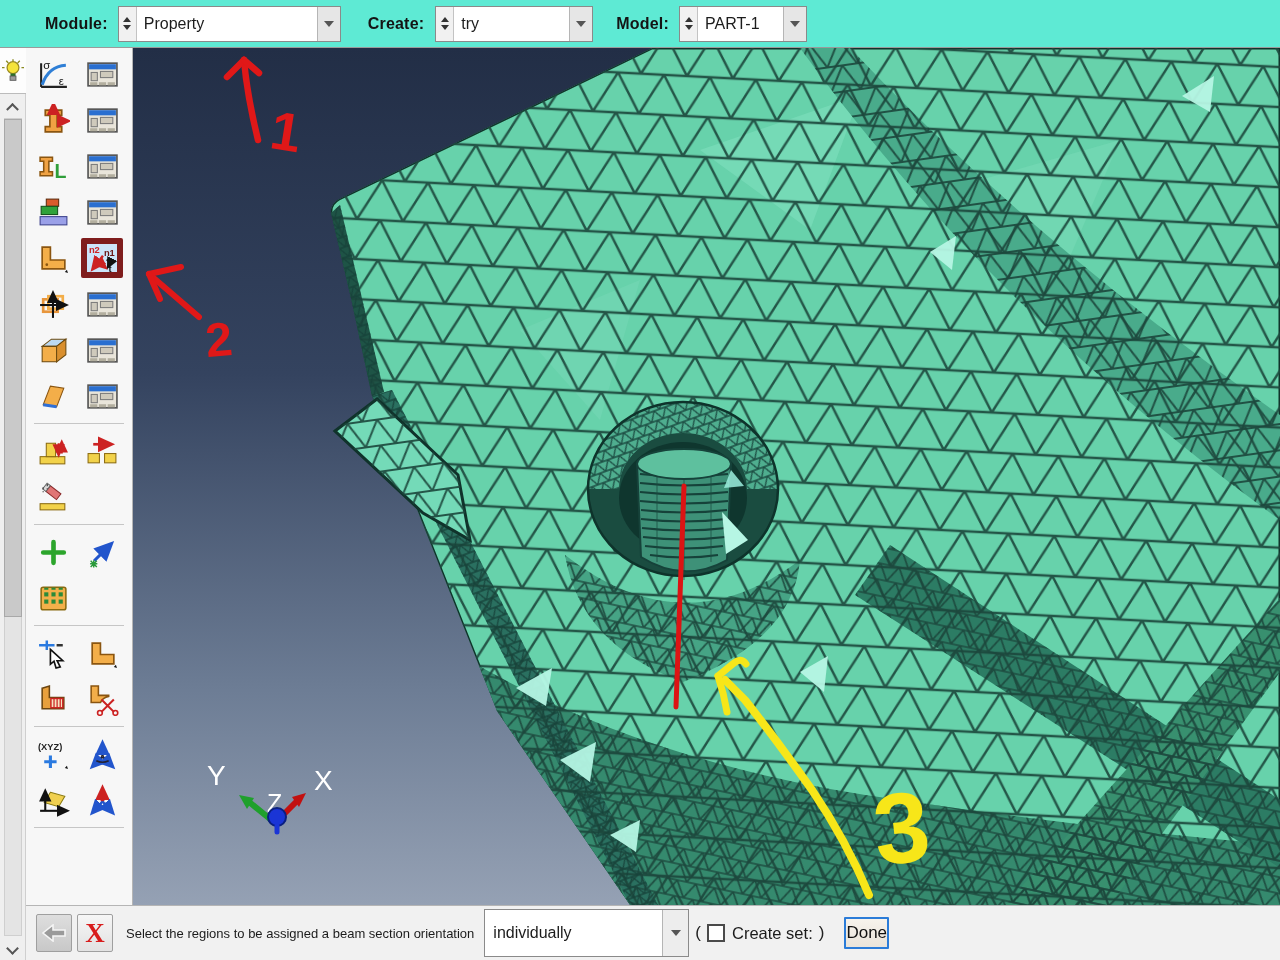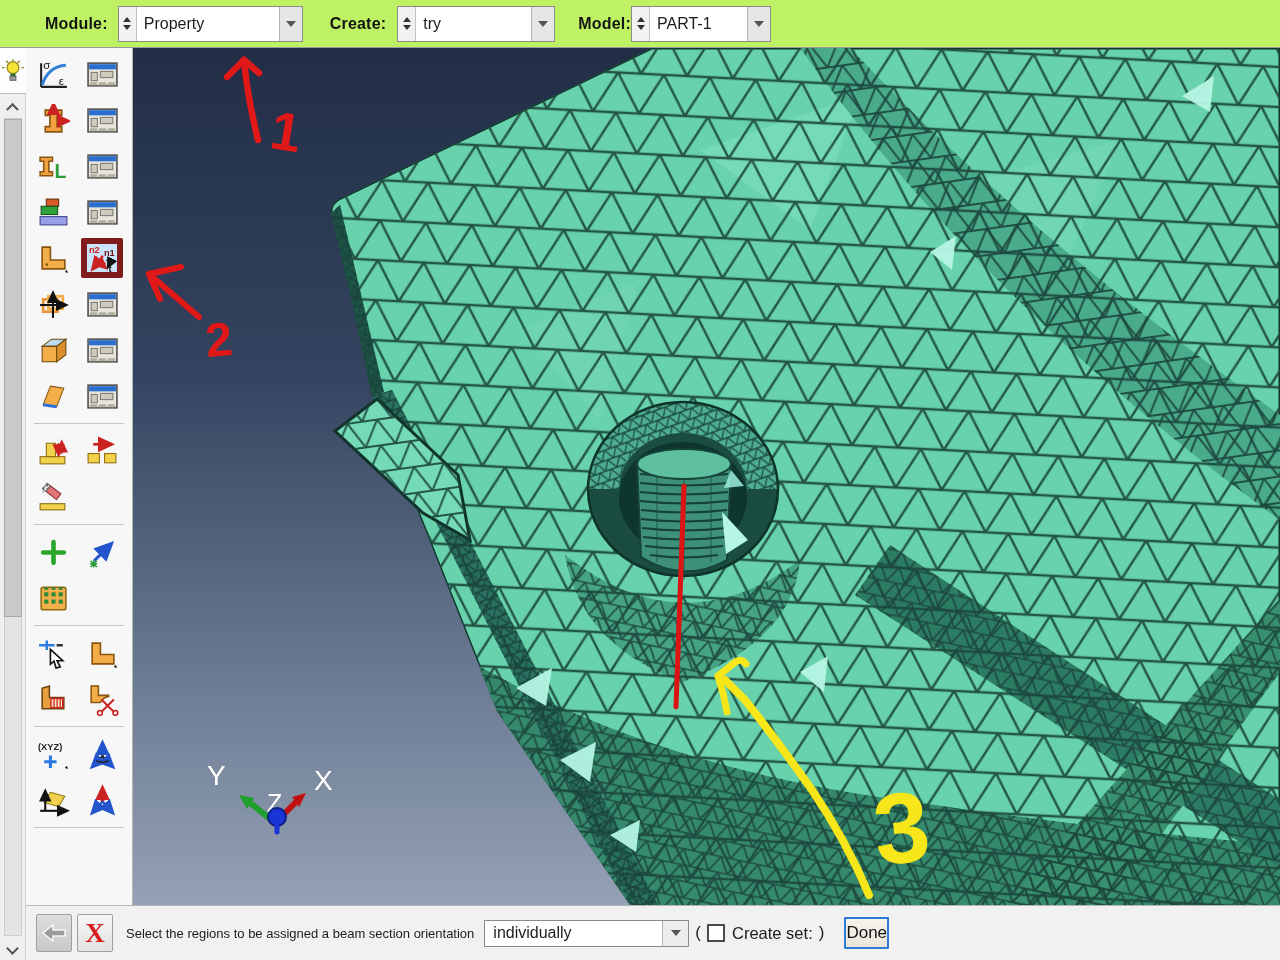--- a/index.html
+++ b/index.html
@@ -1,21 +1,21 @@
 <!DOCTYPE html>
 <html><head>
 <meta charset="utf-8">
 <style>
   * { margin:0; padding:0; box-sizing:border-box; }
   html,body { width:1280px; height:960px; overflow:hidden; background:#e8e8e8;
               font-family:"Liberation Sans",sans-serif; }
   body { display:grid; grid-template-rows:48px 857px 55px; grid-template-columns:26px 107px 1147px; }
 
   
-  .topbar { grid-row:1; grid-column:1/4; background:#bef264; border-bottom:1px solid #9a9a9a;
+  .topbar { grid-row:1; grid-column:1/4; background:#5eead4; border-bottom:1px solid #9a9a9a;
             display:flex; align-items:center; padding-left:45px; }
   .tb-label { font-size:16px; color:#141414; font-weight:bold; letter-spacing:.2px; }
   .combo { display:flex; align-items:stretch; height:36px; background:#fff;
            border:1px solid #8a8a8a; box-shadow:0 1px 0 #fff inset; }
   .combo .spin { width:18px; background:#f1f1f1; border-right:1px solid #c3c3c3;
                  display:flex; flex-direction:column; align-items:center; justify-content:center; gap:3px; }
   .spin i { width:0; height:0; border-left:4px solid transparent; border-right:4px solid transparent; }
   .spin .up { border-bottom:5px solid #333; }
   .spin .dn { border-top:5px solid #333; }
   .combo .val { flex:1; display:flex; align-items:center; padding:0 7px; font-size:16px; color:#1c1c1c; }
@@ -51,21 +51,21 @@
 
   
   .promptbar { grid-row:3; grid-column:2/4; background:#f1f1f1; border-top:1px solid #b5b5b5;
                display:flex; align-items:center; padding-left:10px; }
   .pbtn { width:36px; height:38px; display:flex; align-items:center; justify-content:center;
           border:1px solid #9f9f9f; border-radius:2px; margin-right:5px; }
   .pbtn.back { background:linear-gradient(#dedede,#c8c8c8); }
   .pbtn.cancel { background:linear-gradient(#f6f6f6,#e2e2e2); }
   .xglyph { font-family:"Liberation Serif",serif; font-size:27px; font-weight:bold; color:#d81d1d; line-height:1; }
   .prompt-text { font-size:13px; color:#1b1b1b; margin:0 10px 0 8px; white-space:nowrap; }
-  .pcombo { width:205px; height:27px; background:#fff; border:1px solid #8a8a8a;
+  .pcombo { width:205px; height:48px; background:#fff; border:1px solid #8a8a8a;
             display:flex; align-items:stretch; }
   .pcombo .val { flex:1; display:flex; align-items:center; padding:0 8px; font-size:16px; color:#1c1c1c; }
   .paren { font-size:17px; color:#222; margin:0 6px; }
   .checkbox { width:18px; height:18px; background:#fff; border:2px solid #4a4a4a; margin-right:7px; }
   .cs-label { font-size:16.5px; color:#1b1b1b; white-space:nowrap; }
   .done-btn { margin-left:14px; border:2px solid #2b7cd8; background:linear-gradient(#f7f3ec,#eae4da);
               font-size:17px; color:#111; padding:4px 0; border-radius:1px; }
 </style>
 </head>
 <body>
@@ -88,21 +88,21 @@
       <path d="M0 0 L6.5 3 L0 6 Z" fill="#111"></path>
       </marker>
     <marker id="mh-blu" markerWidth="7" markerHeight="7" refX="4.5" refY="3" orient="auto">
       <path d="M0 0 L6.5 3 L0 6 Z" fill="#2255cc"></path>
       </marker>
   </defs>
 </svg>
 
 <div class="topbar">
   <span class="tb-label">Module:</span>
-  <div class="combo" style="width:185px;margin-left:10px">
+  <div class="combo" style="width:223px;margin-left:10px">
     <div class="spin">
         <i class="up"></i>
         <i class="dn"></i>
       </div>
     <div class="val">Property</div>
     <div class="chev">
         <i></i>
       </div>
   </div>
   <span class="tb-label" style="margin-left:27px">Create:</span>
@@ -110,21 +110,21 @@
     <div class="spin">
         <i class="up"></i>
         <i class="dn"></i>
       </div>
     <div class="val">try</div>
     <div class="chev">
         <i></i>
       </div>
   </div>
   <span class="tb-label" style="margin-left:23px">Model:</span>
-  <div class="combo" style="width:140px;">
+  <div class="combo" style="width:128px;margin-left:10px">
     <div class="spin">
         <i class="up"></i>
         <i class="dn"></i>
       </div>
     <div class="val">PART-1</div>
     <div class="chev">
         <i></i>
       </div>
   </div>
 </div>

